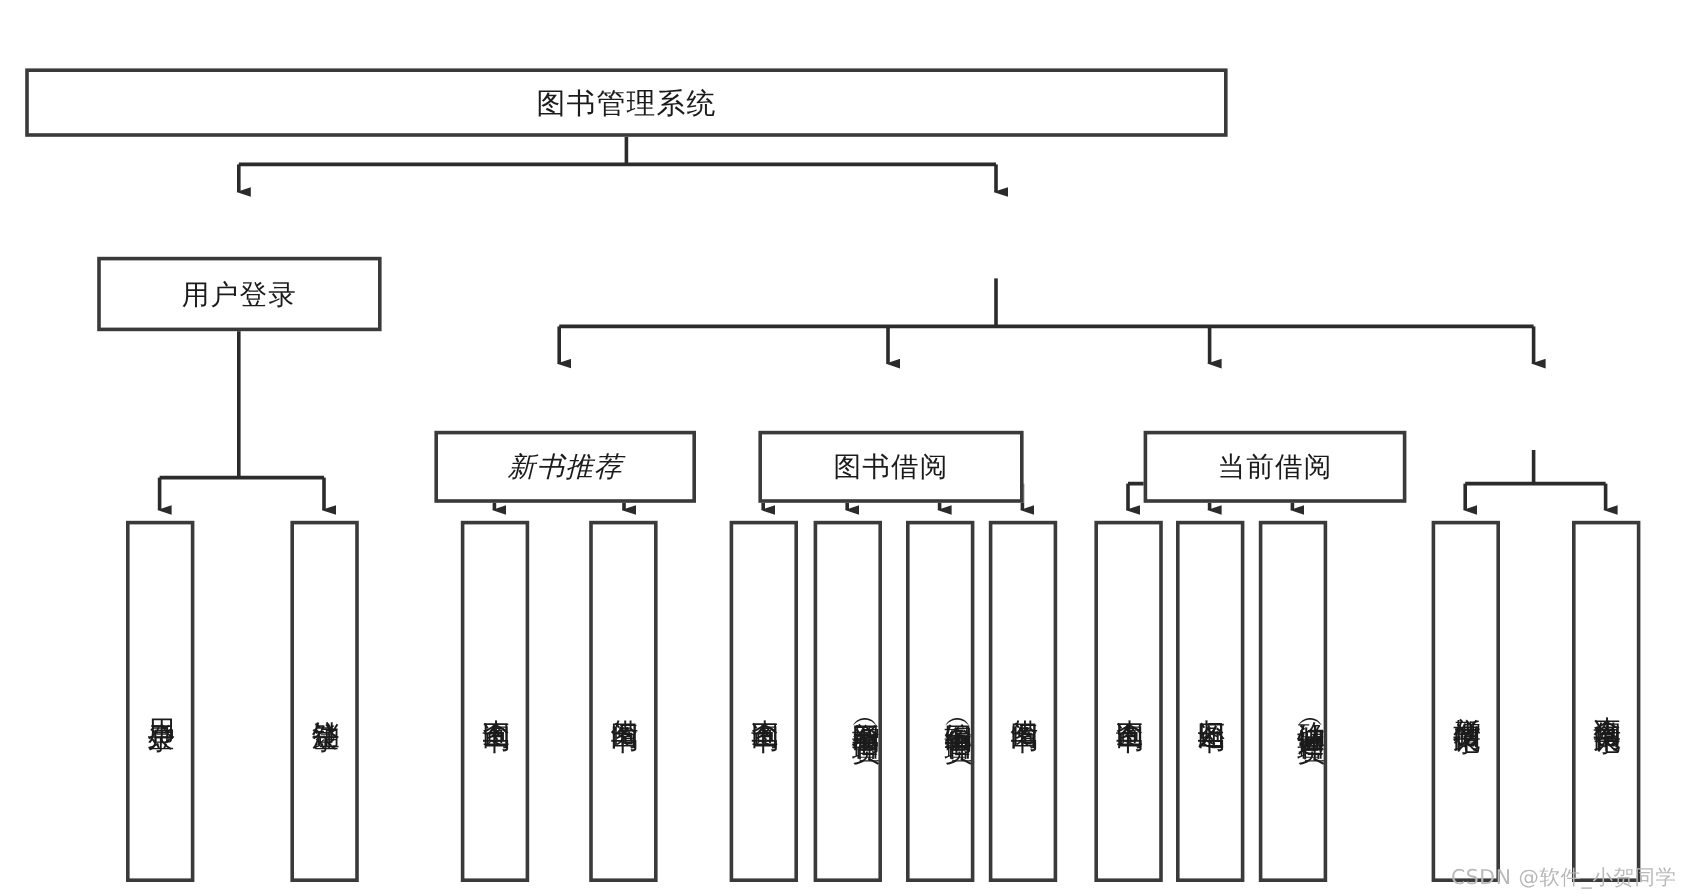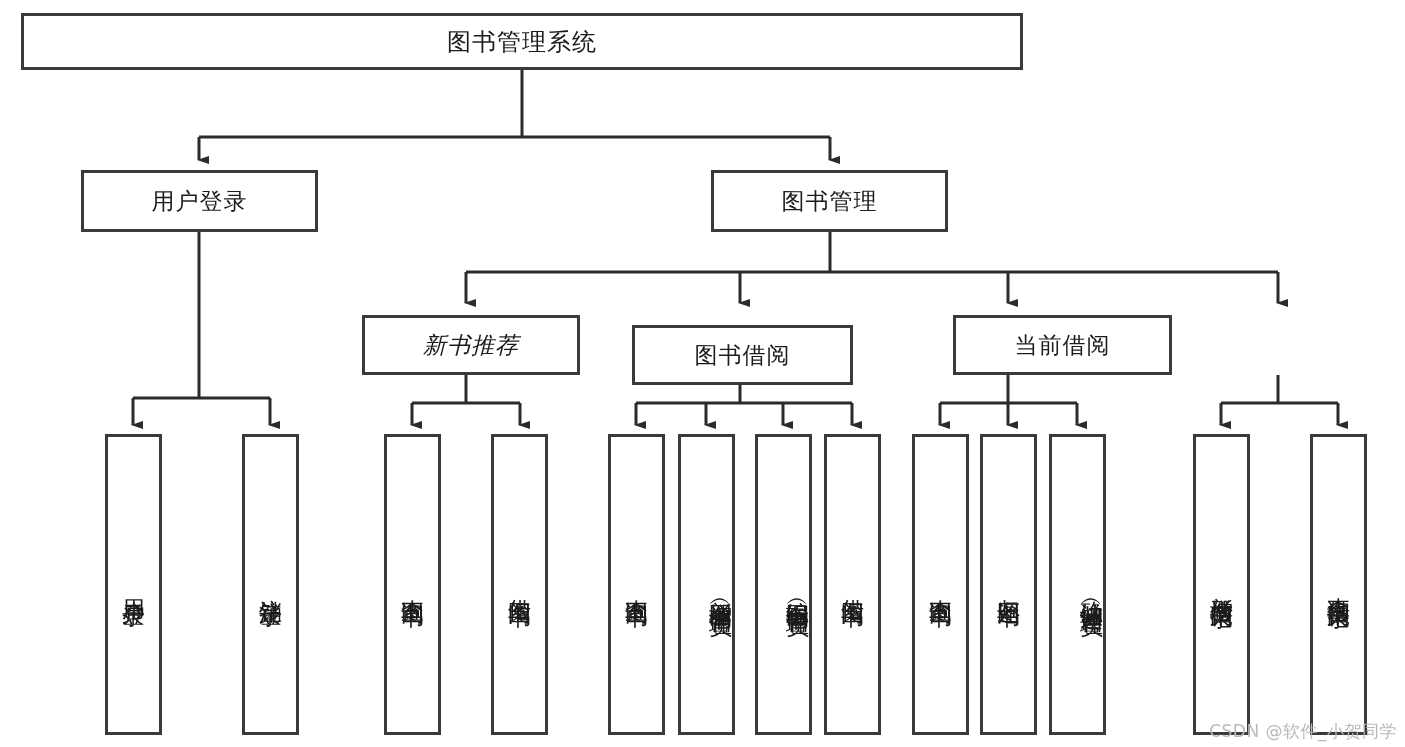--- a/index.html
+++ b/index.html
@@ -21,20 +21,21 @@
     border: 3px solid #3a3a3a;
     background: #ffffff;
     display: flex;
     align-items: center;
     justify-content: center;
     color: #1b1b1b;
   }
   .node.h {
     font-size: 23px;
     letter-spacing: 1px;
+    margin-top: 44px;
   }
   .node.v {
     writing-mode: vertical-rl;
     text-orientation: upright;
     font-size: 23px;
     letter-spacing: 2px;
     align-items: flex-start;
     justify-content: center;
     padding-top: 14px;
     line-height: 1;
@@ -120,29 +121,26 @@
   </svg>
 
   <div class="node h root" style="left:21px; top:13px; width:1002px; height:57px;">
     <span>图书管理系统</span>
   </div>
 
   <div class="node h" style="left:81px; top:170px; width:237px; height:62px;">
     <span>用户登录</span>
   </div>
 
-  <div class="node h" style="left:711px; top:170px; width:237px; height:62px;">
-    <span>图书管理</span>
-  </div>
 
   <div class="node h" style="left:362px; top:315px; width:218px; height:60px;font-style:italic;">
     <span>新书推荐</span>
   </div>
 
-  <div class="node h" style="left:632px; top:325px; width:221px; height:60px;">
+  <div class="node h" style="left:632px; top:315px; width:221px; height:60px;">
     <span>图书借阅</span>
   </div>
 
   <div class="node h" style="left:953px; top:315px; width:219px; height:60px;">
     <span>当前借阅</span>
   </div>
 
 
   <div class="node v short" style="left:105px; top:434px; width:57px; height:301px;">
     <span>用户登录</span>

